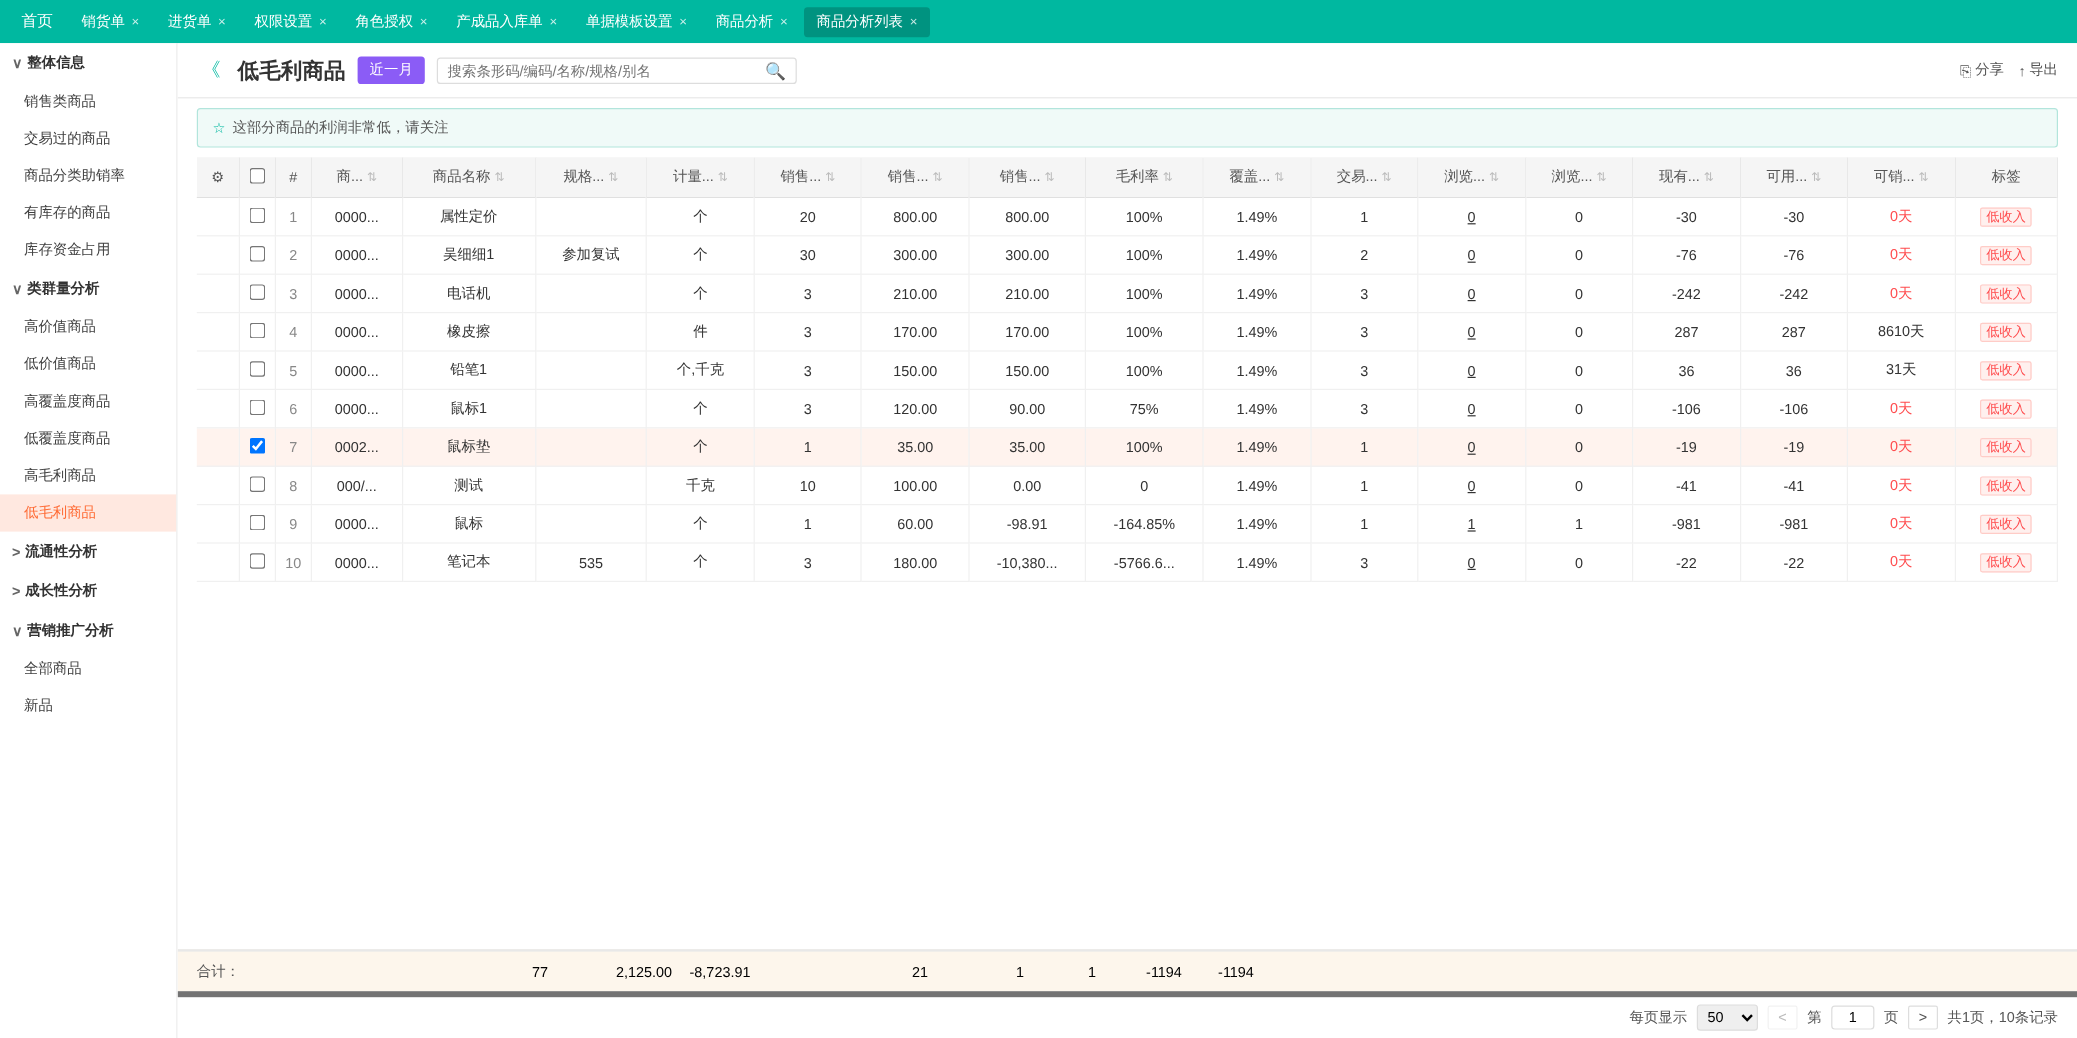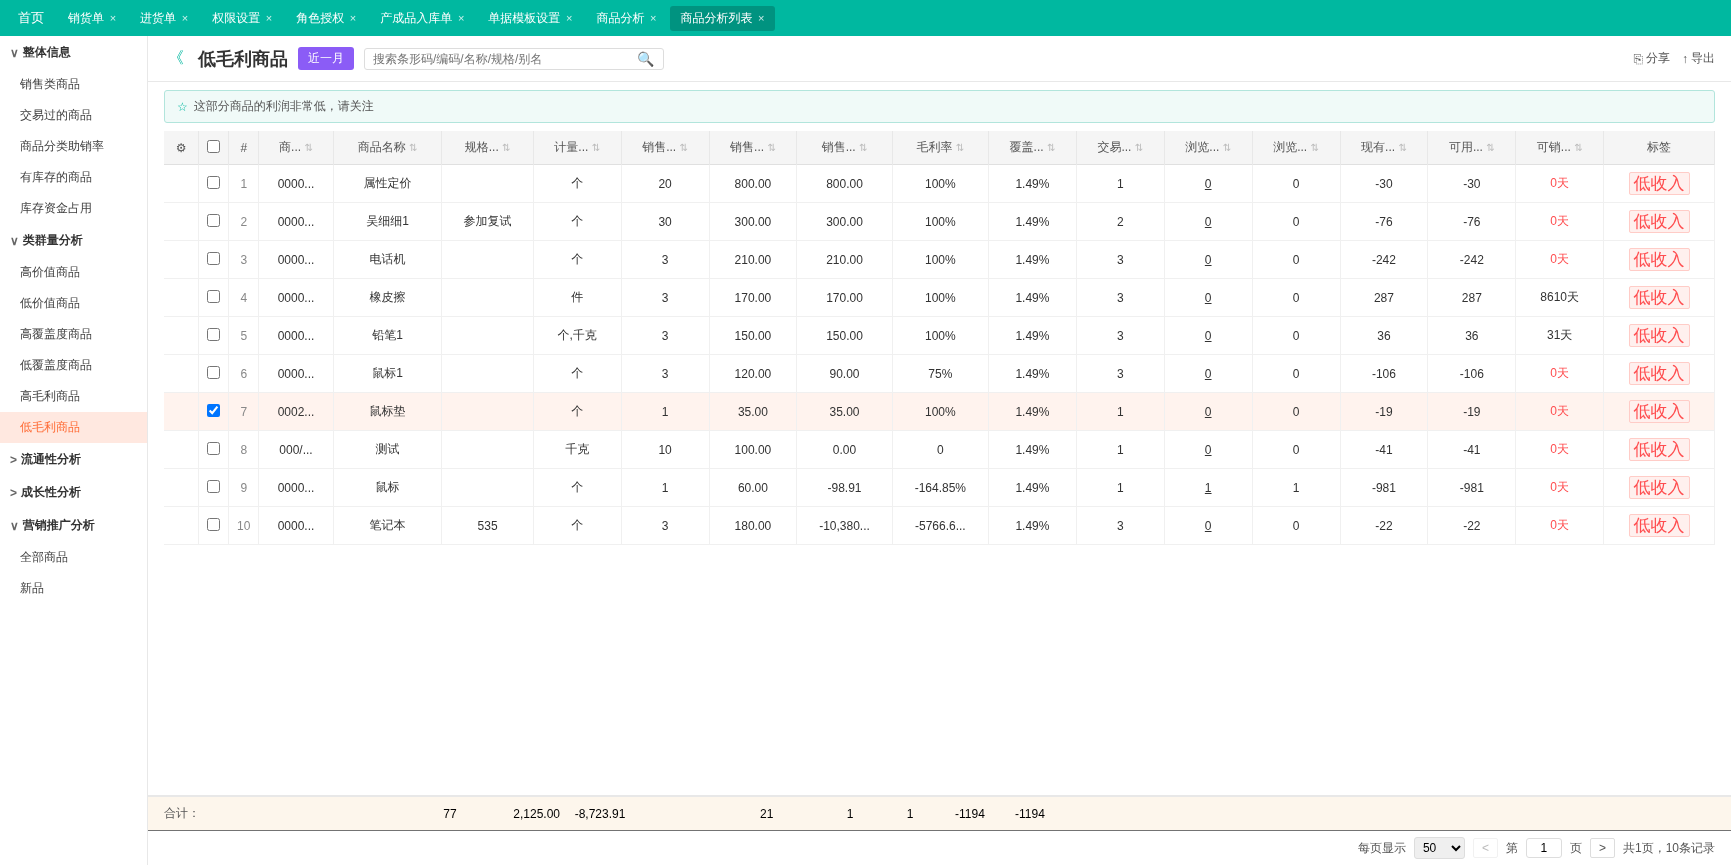--- a/index.html
+++ b/index.html
@@ -176,21 +176,21 @@
       white-space: nowrap;
     }
     tbody tr.highlighted { background: #fff3ee; }
 
     .tag-low-income {
       background: #fff0ee;
       color: #ff4d4f;
       border: 1px solid #ffccc7;
       border-radius: 2px;
       padding: 1px 4px;
-      font-size: 17px;
+      font-size: 11px;
     }
     .underline { text-decoration: underline; cursor: pointer; }
 
     
     .footer-total {
       background: #fdf6ec;
       border-top: 2px solid #e8e8e8;
       padding: 8px 16px;
       display: flex;
       align-items: center;
@@ -202,21 +202,21 @@
       margin-right: 20px;
     }
 
     
     .pagination {
       display: flex;
       align-items: center;
       justify-content: flex-end;
       padding: 6px 16px;
       gap: 8px;
-      border-top: 1px solid #737373;
+      border-top: 5px solid #737373;
       background: #fff;
     }
     .pagination-text { color: #555; font-size: 12px; }
     .page-size-select {
       border: 1px solid #ddd;
       border-radius: 3px;
       padding: 2px 4px;
       font-size: 12px;
     }
     .page-nav-btn {

